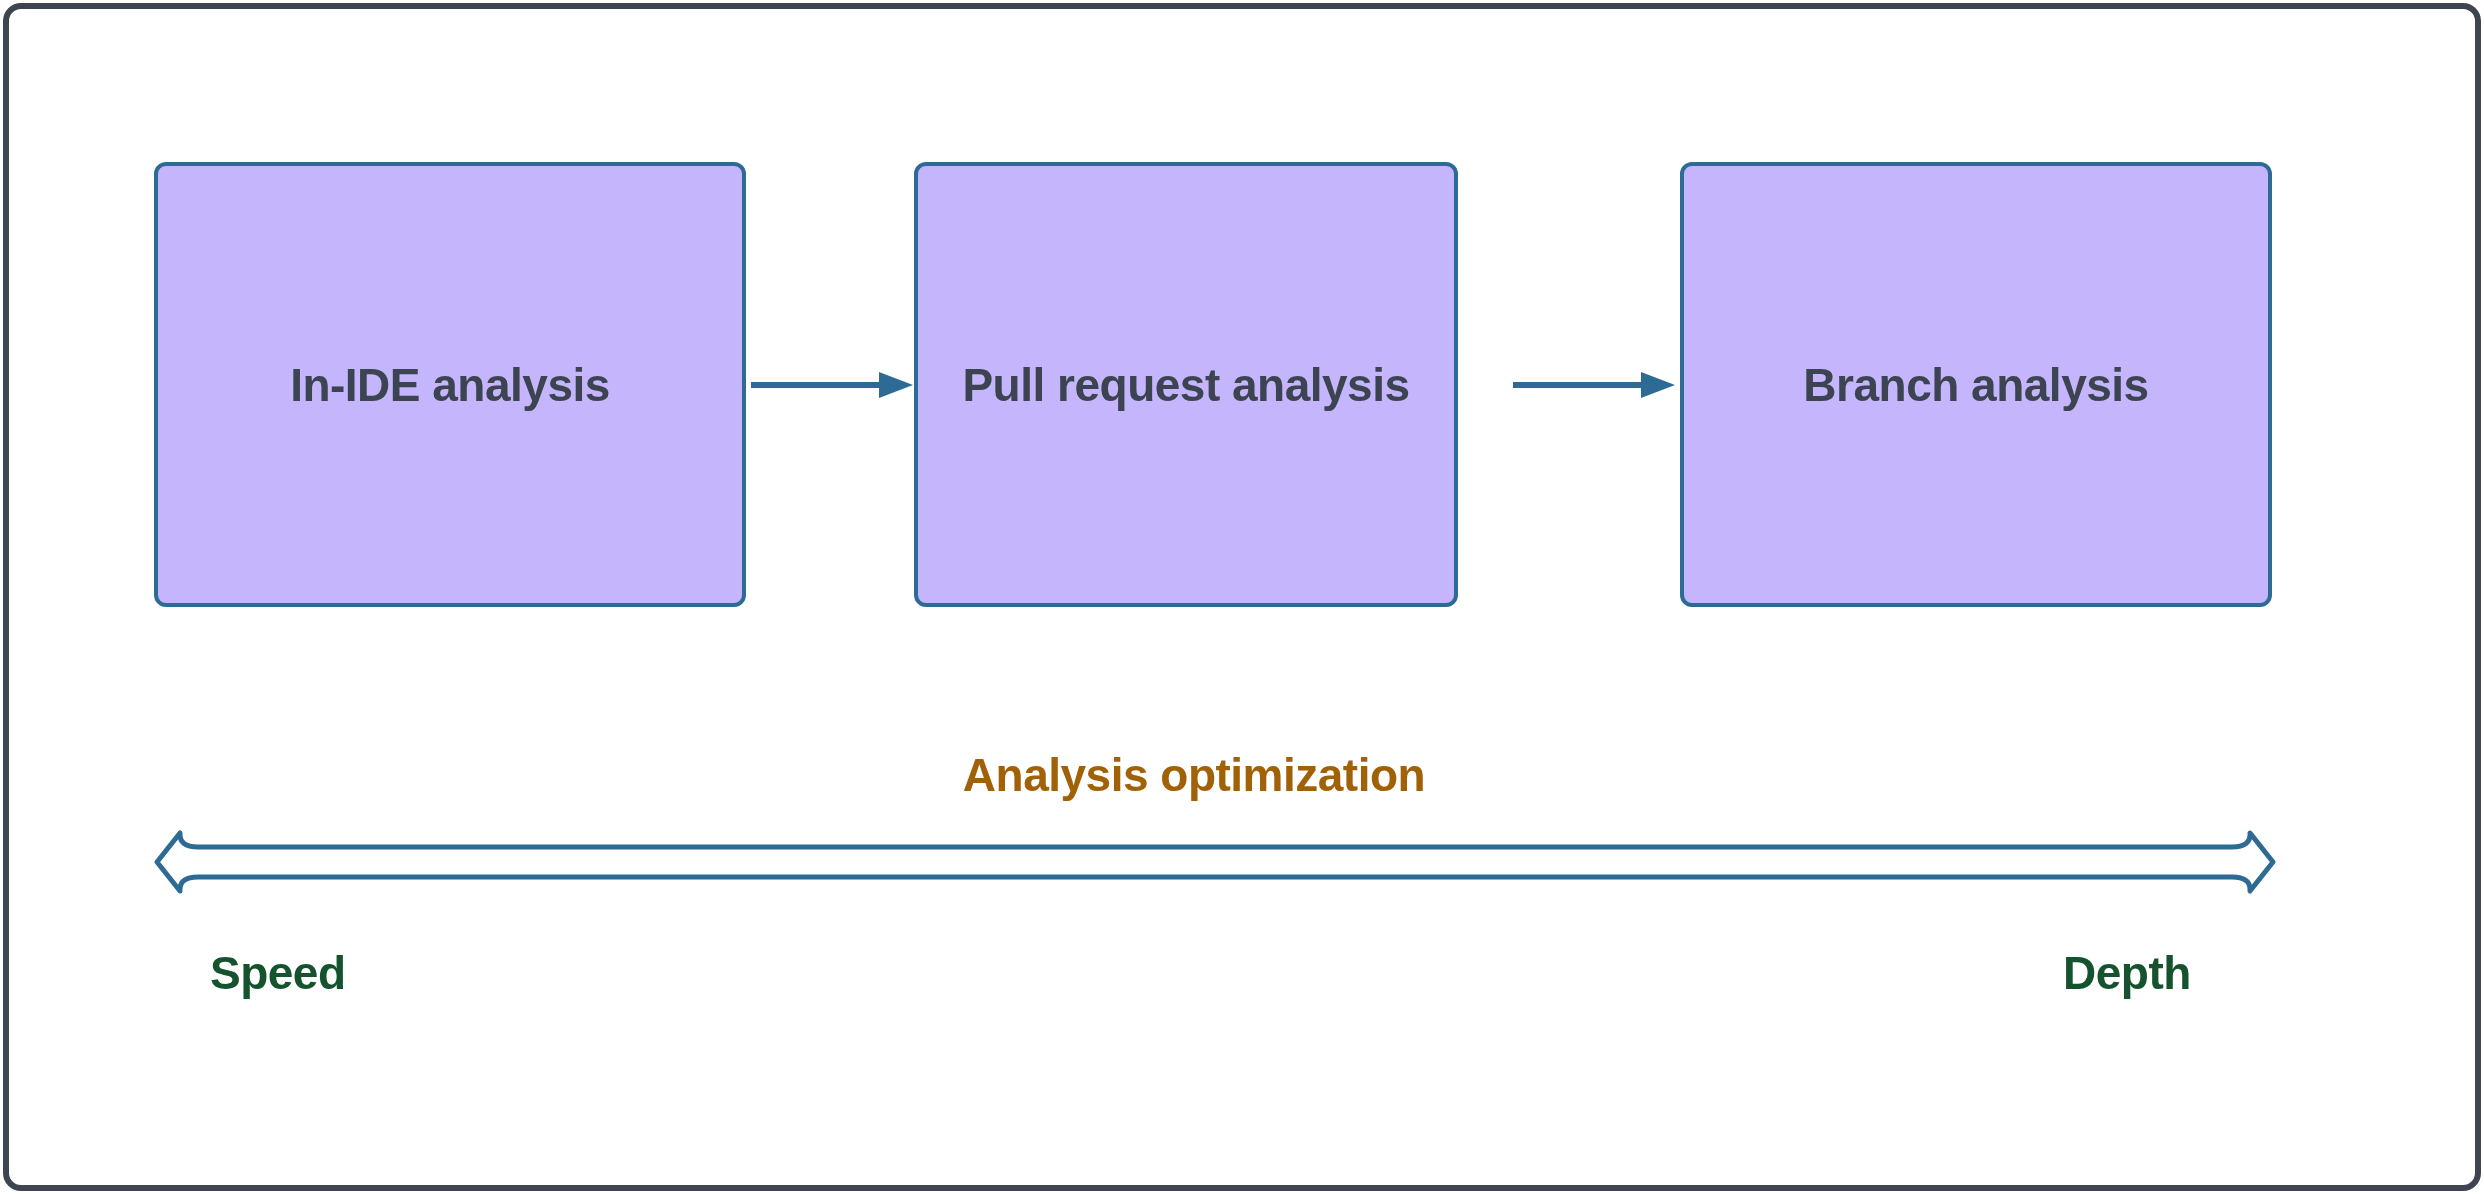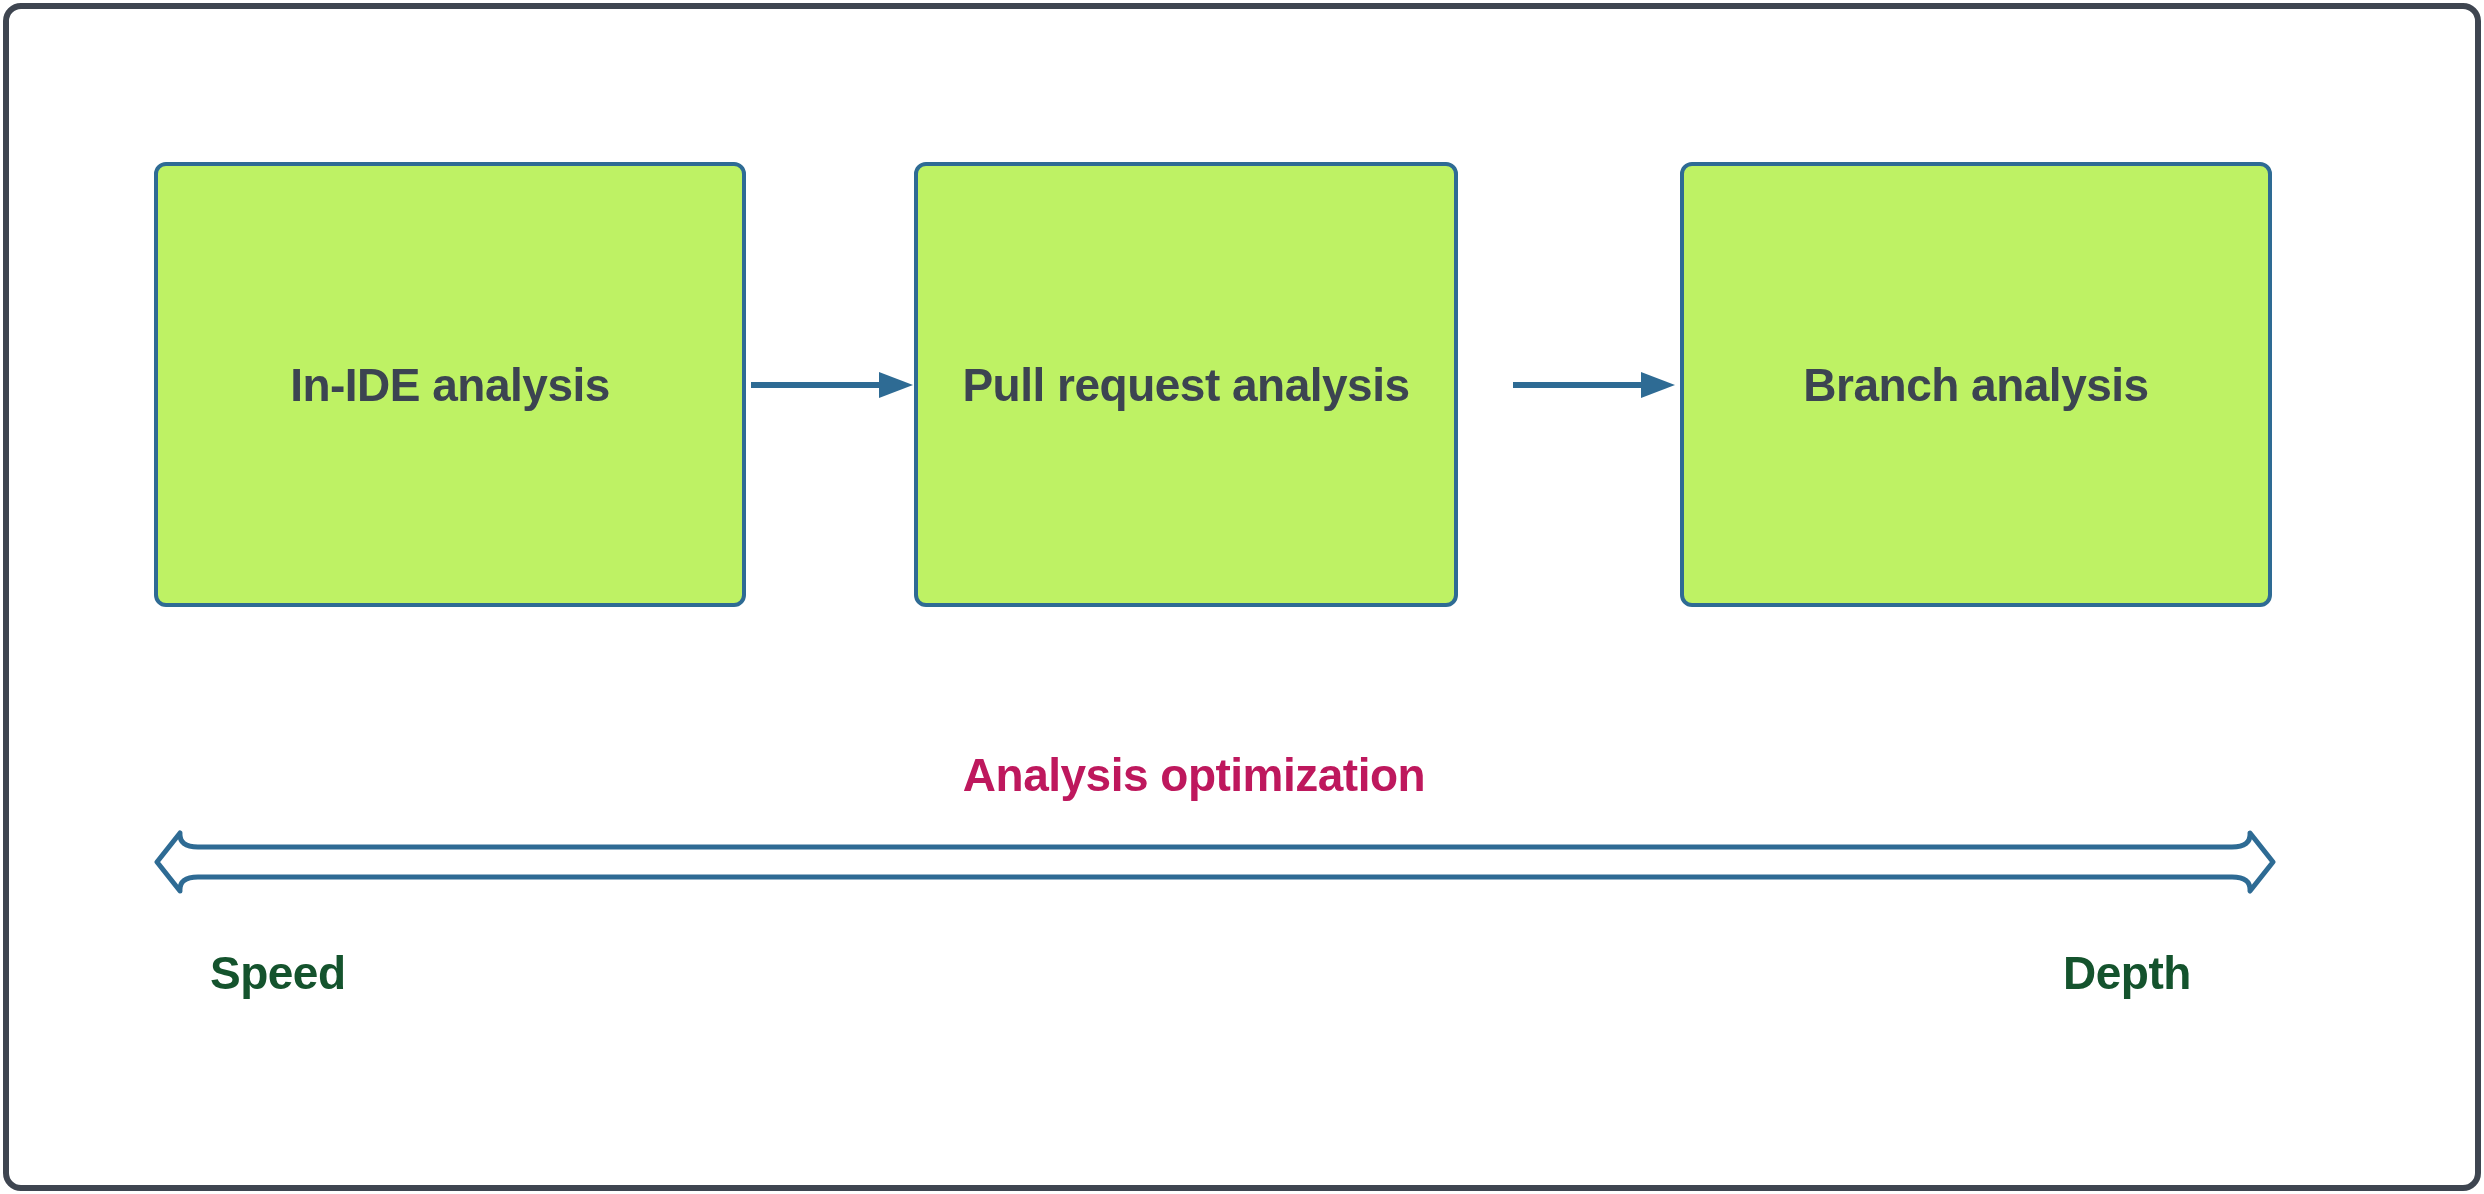--- a/index.html
+++ b/index.html
@@ -22,21 +22,21 @@
     box-sizing: border-box;
     background: #ffffff;
   }
   .node {
     position: absolute;
     top: 162px;
     height: 445px;
     box-sizing: border-box;
     border: 4px solid #2e6b94;
     border-radius: 12px;
-    background: #bef264;
+    background: #c4b5fd;
     display: flex;
     align-items: center;
     justify-content: center;
   }
   .node-1 { left: 154px;  width: 592px; }
   .node-2 { left: 914px;  width: 544px; }
   .node-3 { left: 1680px; width: 592px; text-align: right; }
   .node-label {
     font-size: 46px;
     font-weight: bold;
@@ -59,21 +59,21 @@
     width: 2150px;
     height: 94px;
   }
   .axis-title {
     position: absolute;
     left: 1194px;
     top: 752px;
     transform: translateX(-50%);
     font-size: 46px;
     font-weight: bold;
-    color: #be185d;
+    color: #a16207;
     letter-spacing: -0.5px;
     line-height: 1;
     white-space: nowrap;
   }
   .axis-label {
     position: absolute;
     top: 950px;
     font-size: 46px;
     font-weight: bold;
     color: #14532d;

